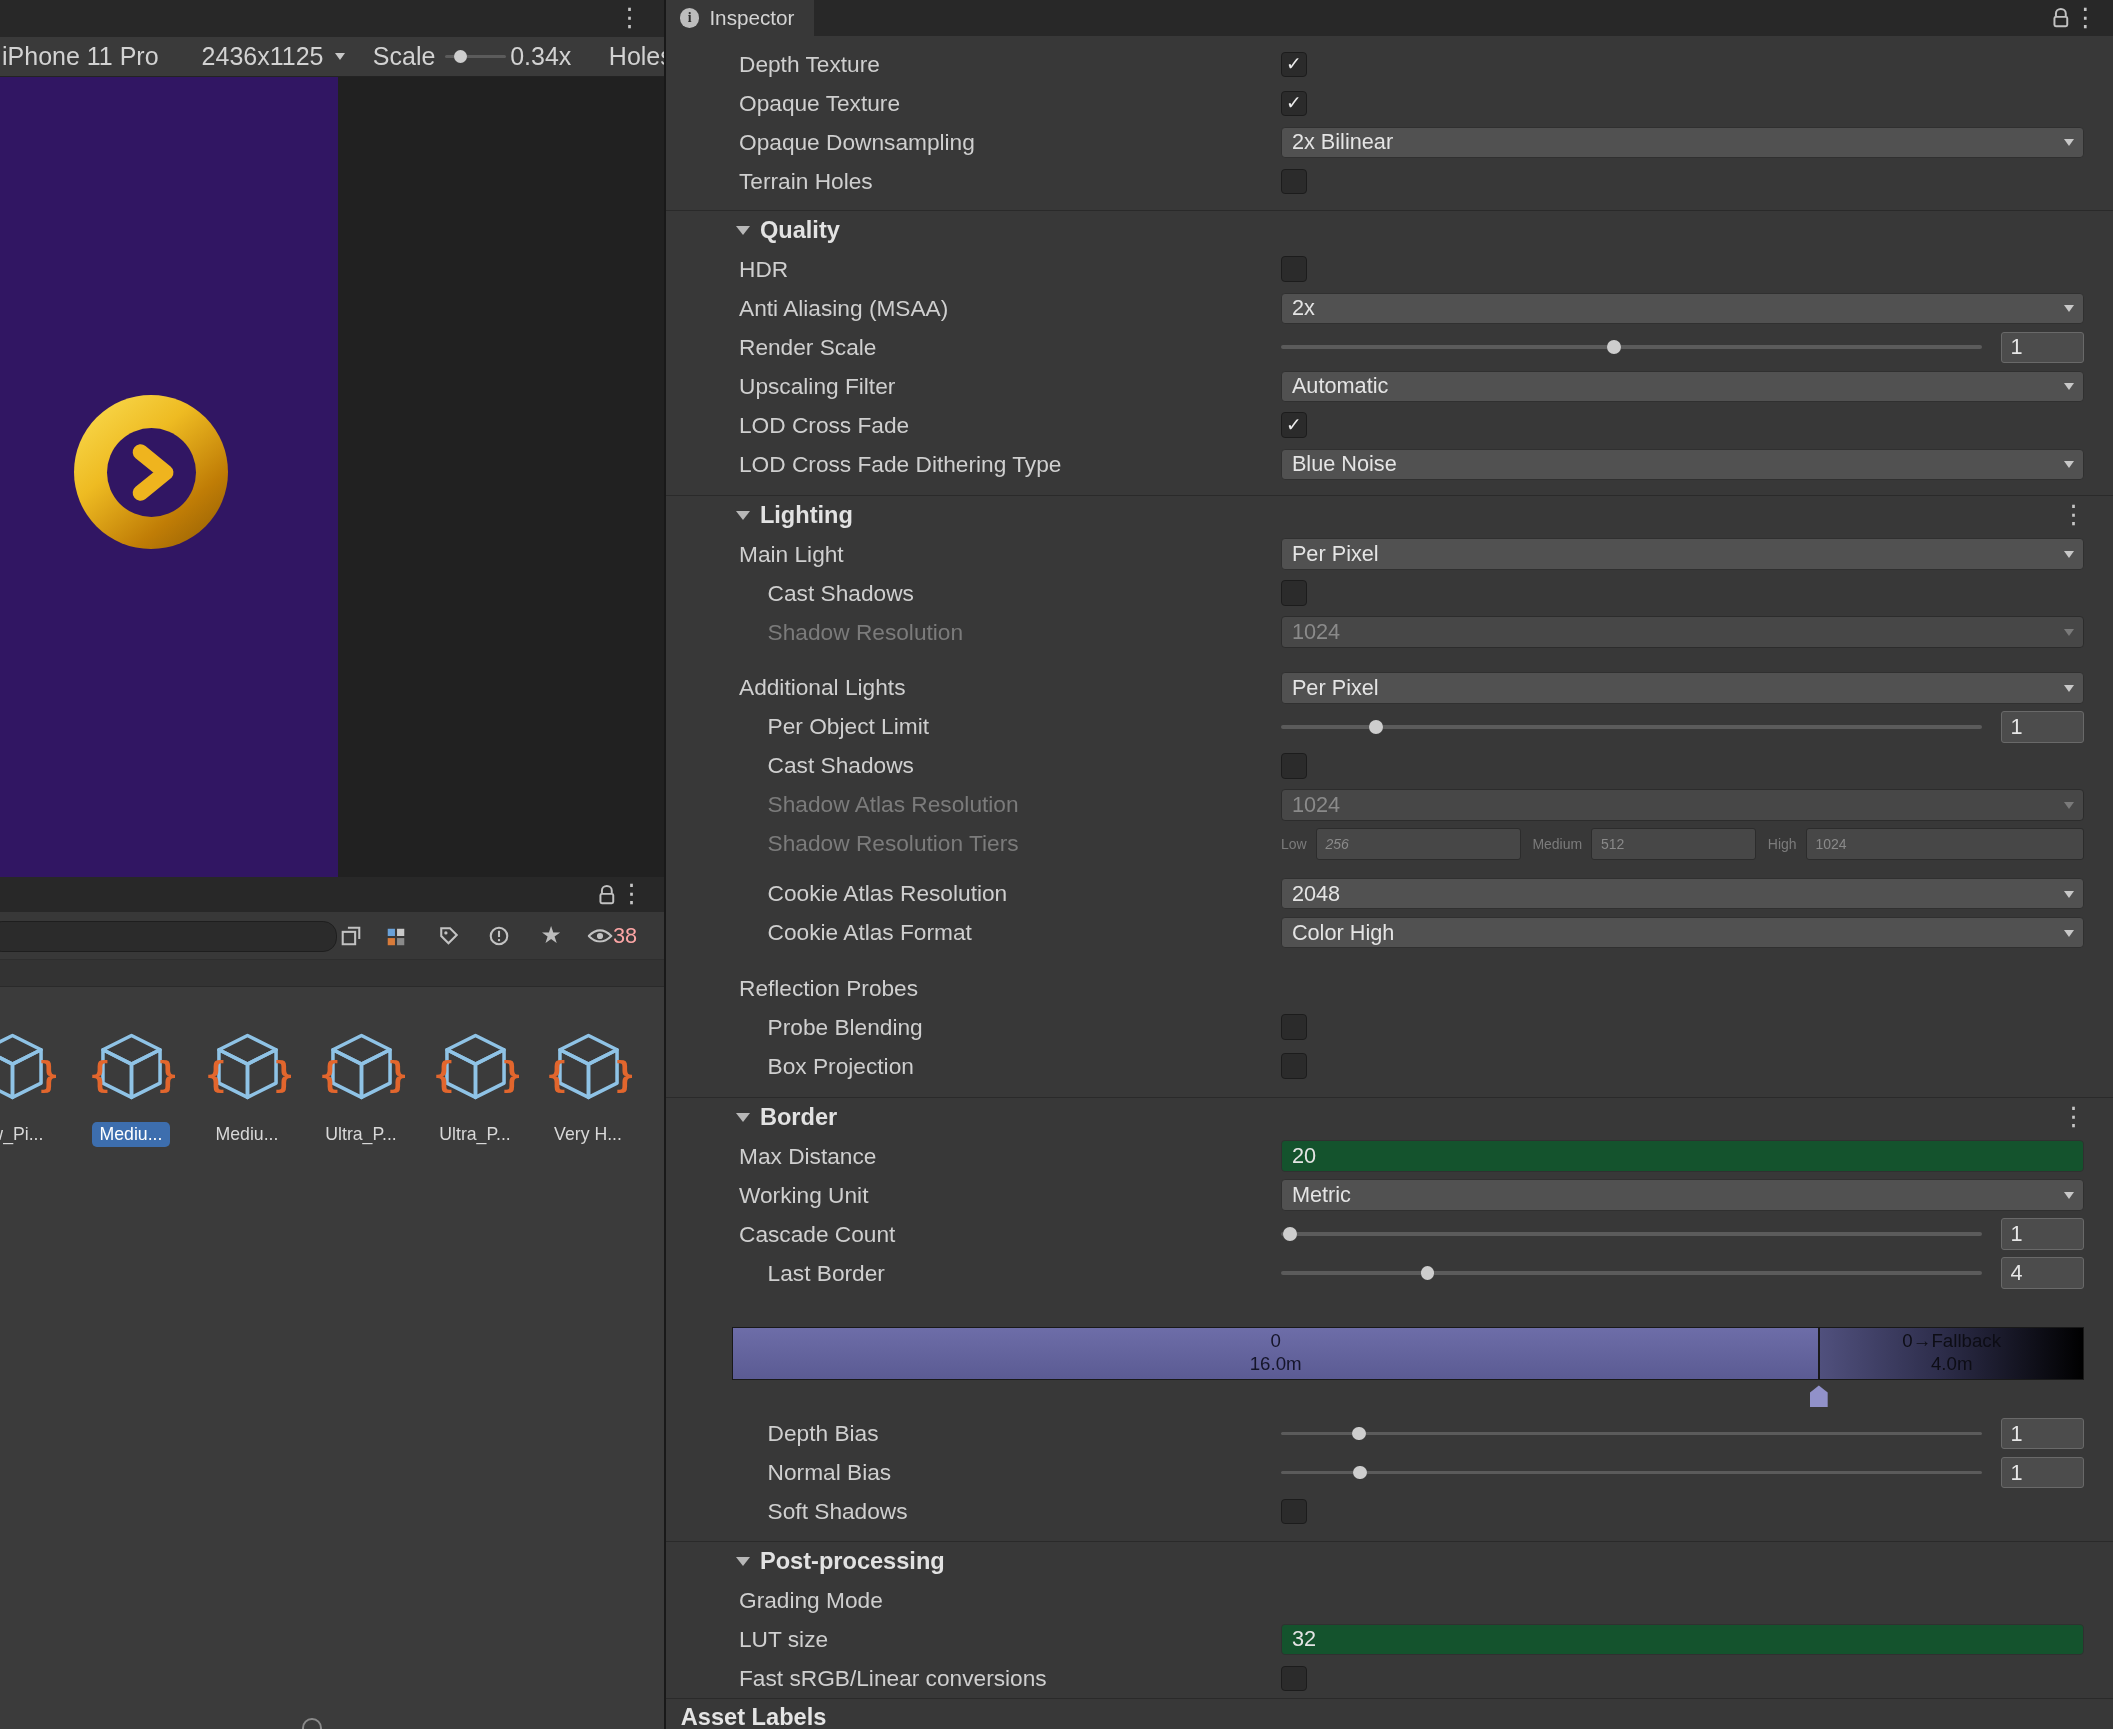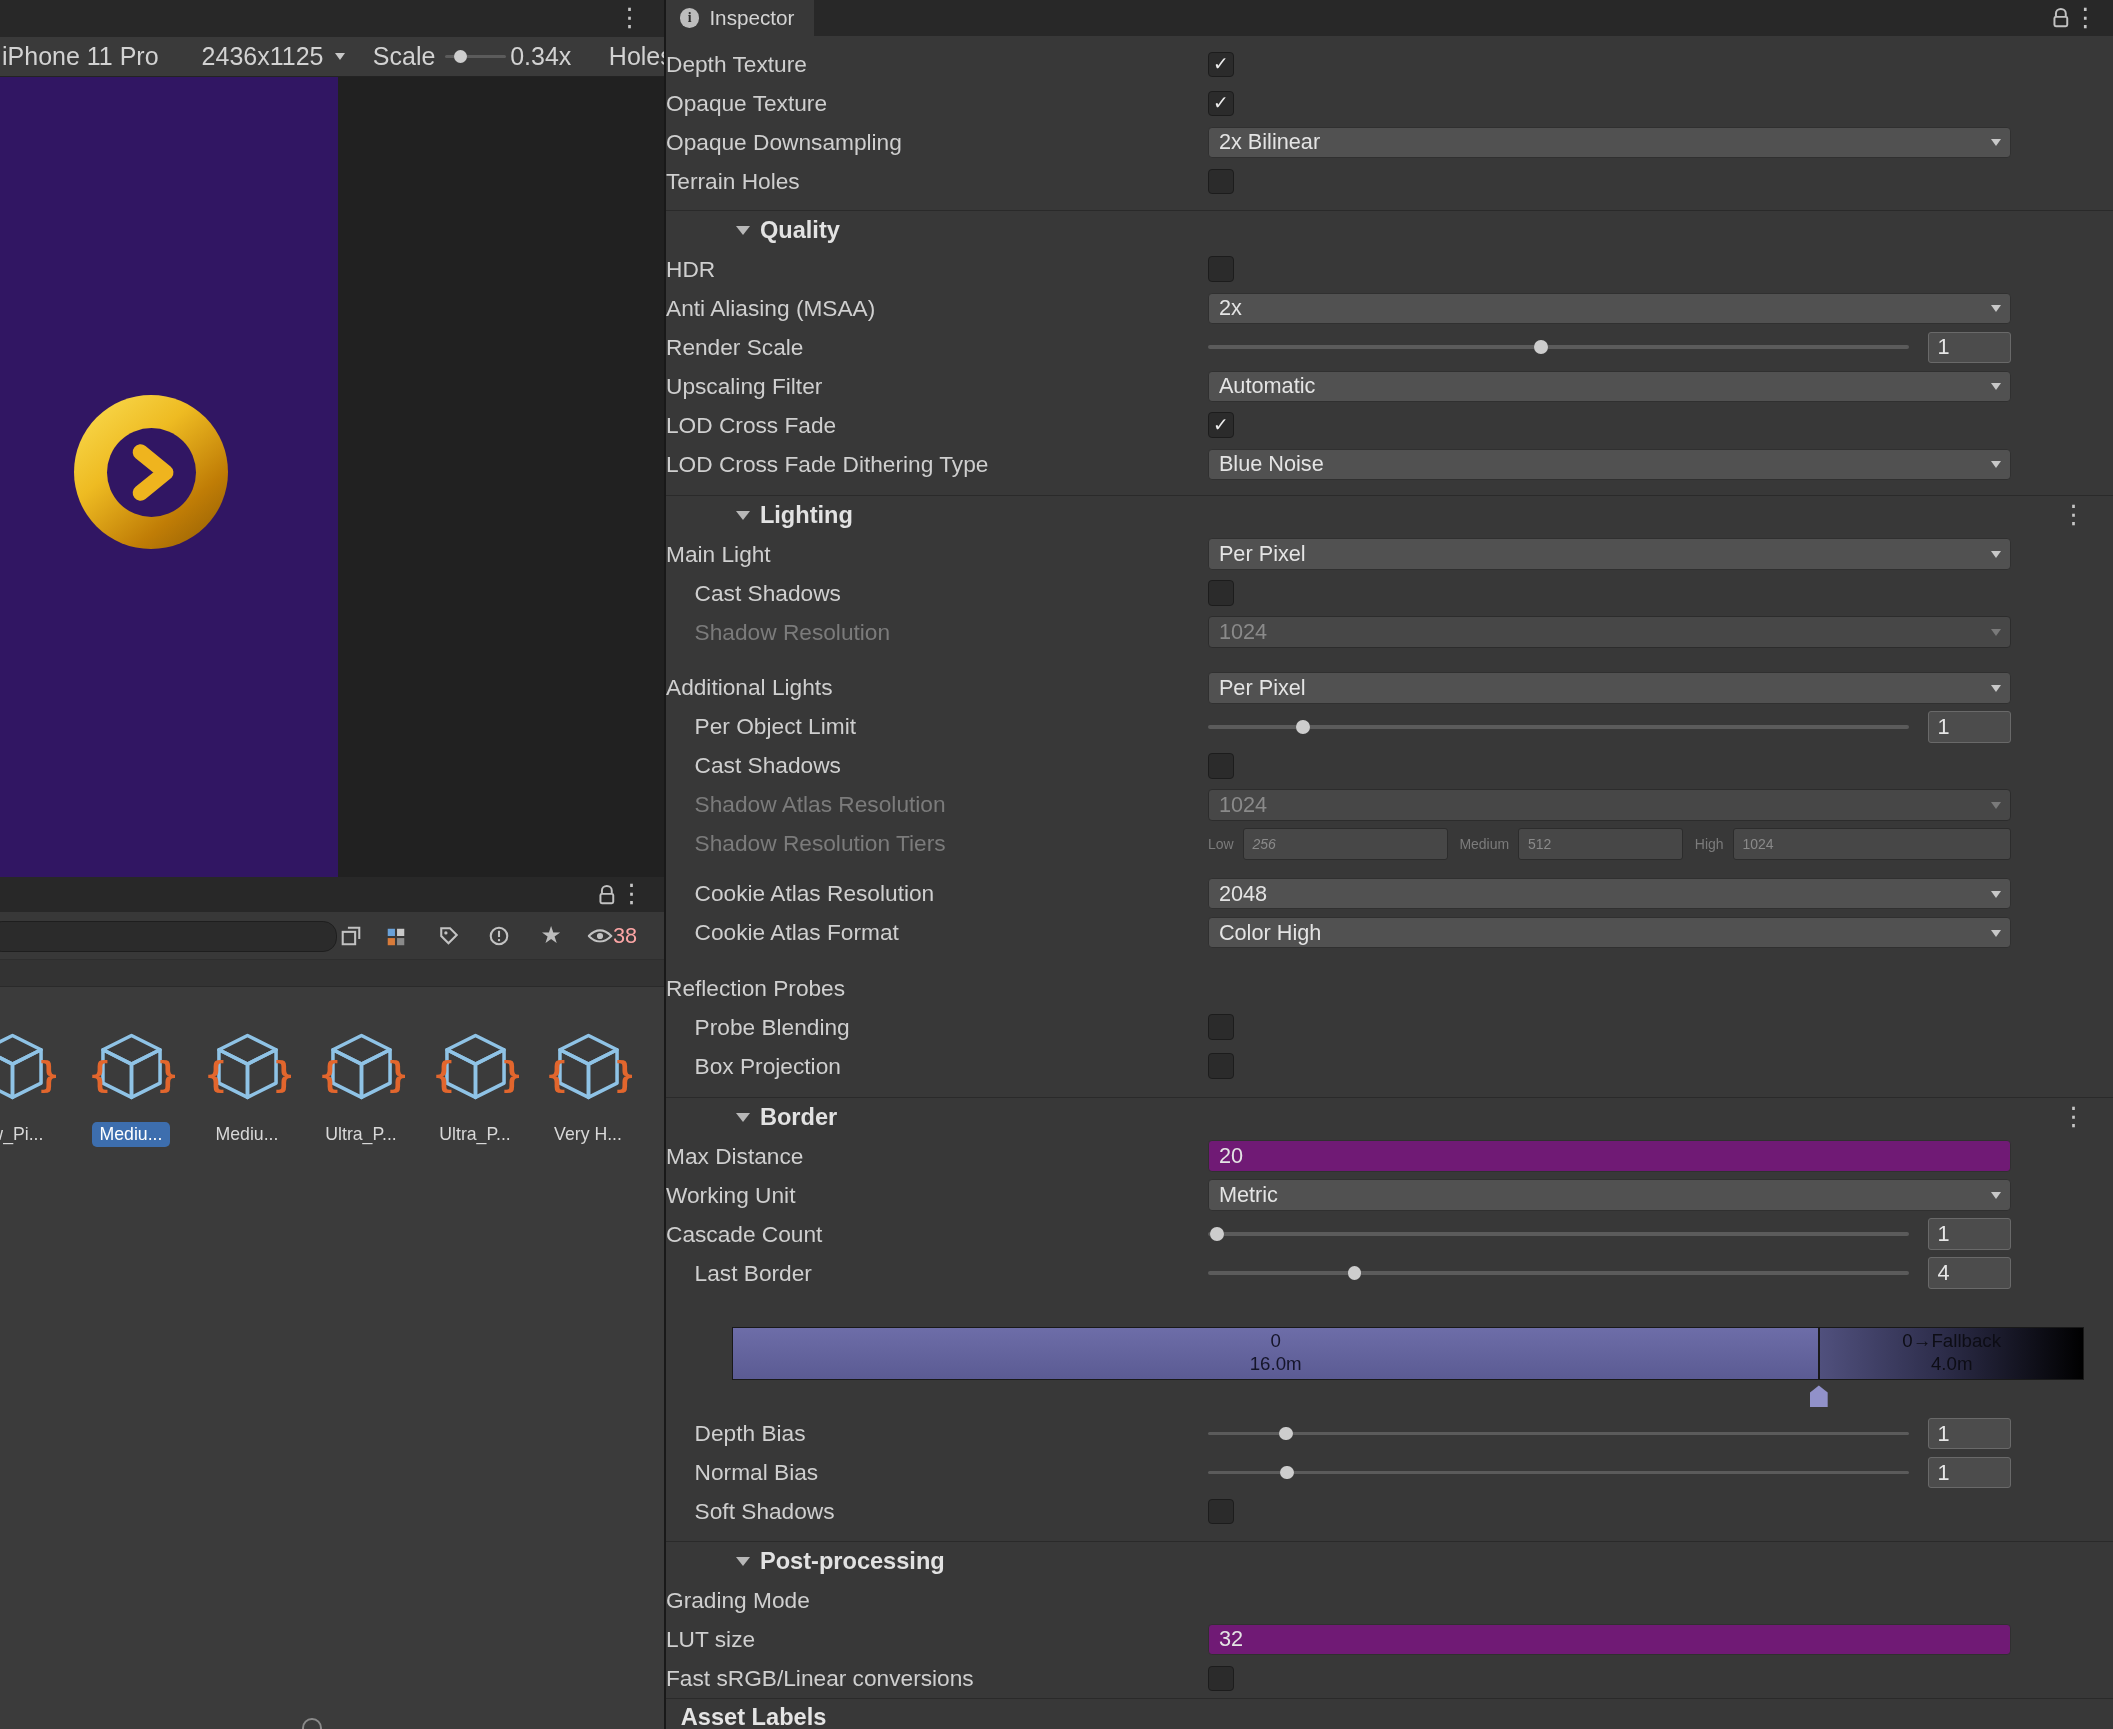--- a/index.html
+++ b/index.html
@@ -45,32 +45,32 @@
   .plbl.sel{background:#3D6EAE;color:#ffffff;}
   .footer-knob{position:absolute;left:302px;top:1718px;width:15.8px;height:15.8px;border:2px solid #8a8a8a;border-radius:50%;}
   
   .insp{position:absolute;left:666px;top:0;width:1448px;height:1730px;background:#383838;overflow:hidden;}
   .insp-tabbar{position:relative;height:36px;background:#282828;}
   .insp-tab{display:inline-flex;height:36px;align-items:center;gap:9.9px;background:#383838;padding:0 19.7px 0 13.8px;font-size:20.7px;color:#d4d4d4;}
   .info-ico{width:19.7px;height:19.7px;border-radius:50%;background:#bdbdbd;color:#2e2e2e;font-weight:bold;font-size:13.8px;display:flex;align-items:center;justify-content:center;font-family:"Liberation Serif",serif;}
   .insp-tabbar .kebab{position:absolute;right:15.8px;top:4.9px;}
   .insp-tabbar .lock{position:absolute;right:43px;top:6.9px;}
   .insp-body{padding-top:8.9px;}
-  .row{display:flex;align-items:center;height:39px;}
+  .row{display:flex;align-items:center;height:39px;padding-left:73px;}
   .row .lbl{width:542px;flex:none;font-size:22.7px;color:#cfcfcf;box-sizing:border-box;white-space:nowrap;overflow:hidden;}
   .row.ind .lbl{padding-left:28.6px;}
   .row.dis .lbl{color:#7b7b7b;}
   .dd{position:relative;width:803px;height:31.5px;background:#515151;border:1px solid #303030;border-radius:3.9px;box-sizing:border-box;display:flex;align-items:center;padding:0 29.6px 0 9.9px;flex:none;}
   .ddt{font-size:21.7px;color:#e4e4e4;white-space:nowrap;}
   .arr{position:absolute;right:8.9px;top:11.8px;width:0;height:0;border-left:5.9px solid transparent;border-right:5.9px solid transparent;border-top:7.9px solid #c8c8c8;}
   .dis .dd{background:#474747;border-color:#2c2c2c;}
   .dis .ddt{color:#8a8a8a;}
   .dis .arr{border-top-color:#7a7a7a;}
   .cb{width:23.6px;height:23.6px;background:#2b2b2b;border:1px solid #1c1c1c;border-radius:3.9px;display:flex;align-items:center;justify-content:center;font-size:18.7px;font-weight:bold;color:#ededed;flex:none;}
-  .tf{width:803px;height:31.5px;background:#701a75;border:1px solid #303030;border-radius:3.9px;box-sizing:border-box;display:flex;align-items:center;padding:0 9.9px;font-size:21.7px;color:#e4e4e4;flex:none;}
+  .tf{width:803px;height:31.5px;background:#14532d;border:1px solid #303030;border-radius:3.9px;box-sizing:border-box;display:flex;align-items:center;padding:0 9.9px;font-size:21.7px;color:#e4e4e4;flex:none;}
   .sld{position:relative;width:701px;height:31.5px;flex:none;}
   .sld .trk{position:absolute;left:0;right:0;top:13.8px;height:3.9px;background:#5b5b5b;border-radius:2px;}
   .sld .th{position:absolute;top:8.9px;width:13.8px;height:13.8px;border-radius:50%;background:#cdcdcd;margin-left:-6.9px;}
   .nf{width:83px;height:31.5px;background:#4c4c4c;border:1px solid #696969;border-radius:3px;box-sizing:border-box;display:flex;align-items:center;padding:0 8.9px;font-size:21.7px;color:#e6e6e6;margin-left:18.7px;flex:none;}
   .hdr{position:relative;display:flex;align-items:center;height:39px;padding-left:70px;}
   .tri{width:0;height:0;border-left:7.9px solid transparent;border-right:7.9px solid transparent;border-top:9.9px solid #b8b8b8;margin-right:9.9px;}
   .htxt{font-size:23.6px;font-weight:bold;color:#e2e2e2;}
   .hdr .kebab{position:absolute;right:27.6px;top:6.9px;}
   .divider{height:1px;background:#2a2a2a;}
   .sp9{height:8.9px;} .sp11{height:10.8px;} .sp17{height:16.7px;} .sp10{height:9.9px;}

